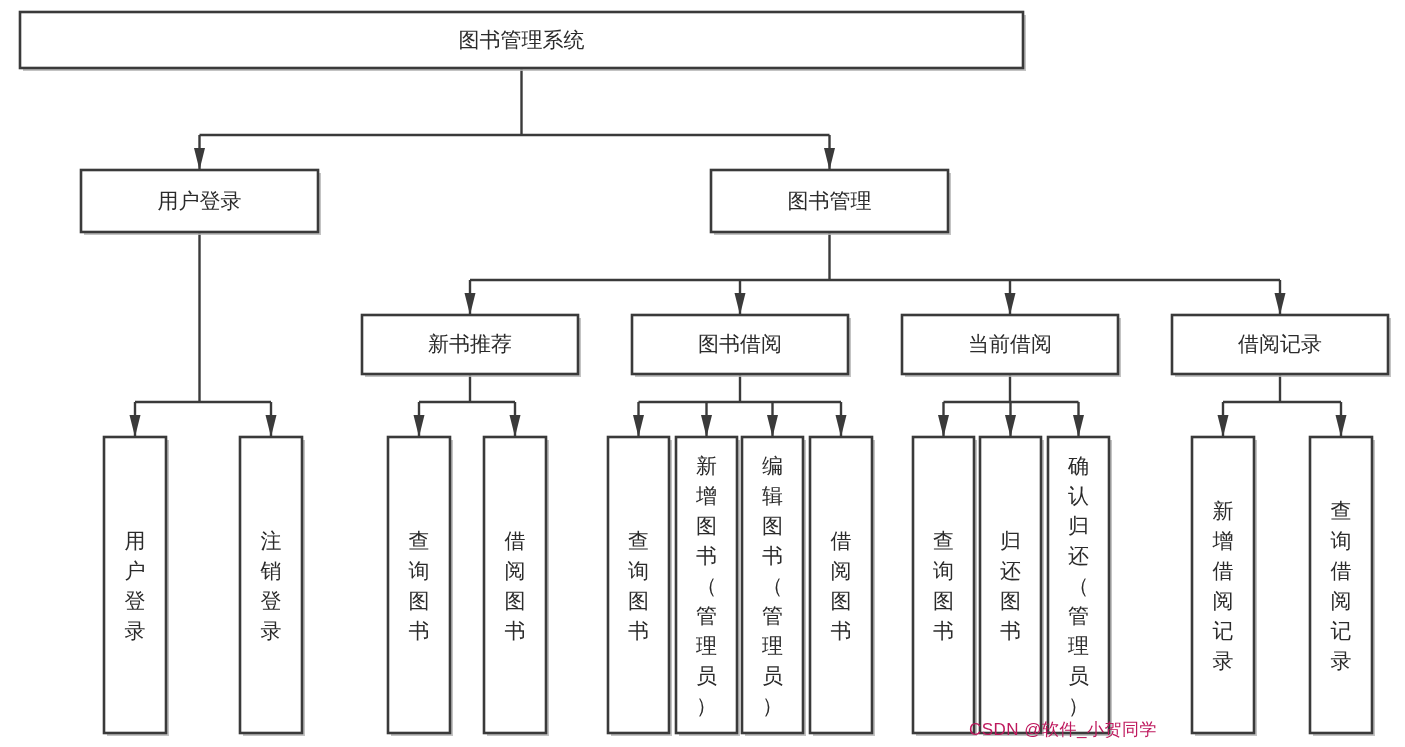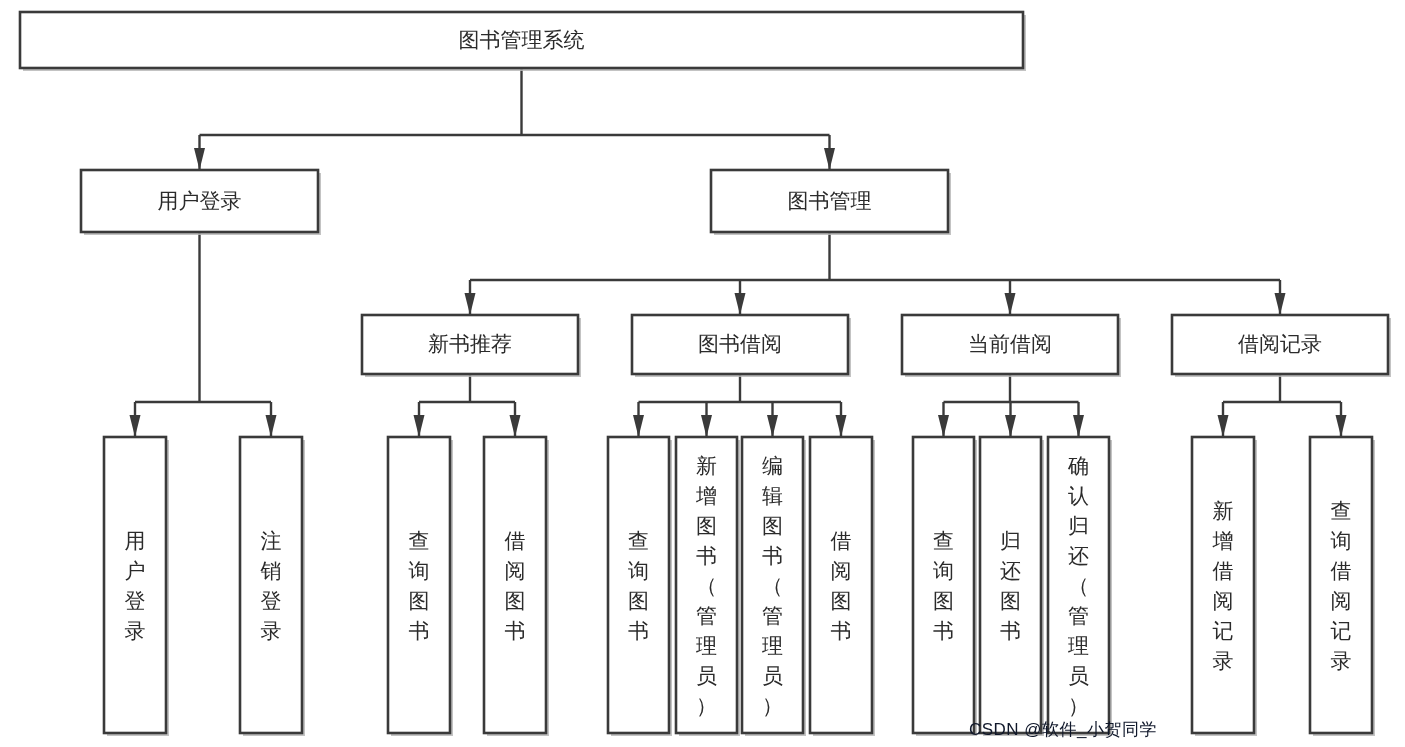--- a/index.html
+++ b/index.html
@@ -57,21 +57,21 @@
     font-size: 21px;
     fill: #2b2b2b;
     text-anchor: middle;
   }
   .watermark-text {
     position: absolute;
     right: 12px;
     bottom: 6px;
     font-family: "Liberation Sans", "DejaVu Sans", sans-serif;
     font-size: 17px;
-    color: #0f172a;
+    color: #be185d;
     white-space: nowrap;
     letter-spacing: 0.5px;
   }
 </style>
 </head>
 <body>
 
 <div id="diagram-root">
   <svg class="diagram-canvas" viewBox="0 0 1405 747">
     <g id="edge-layer">

